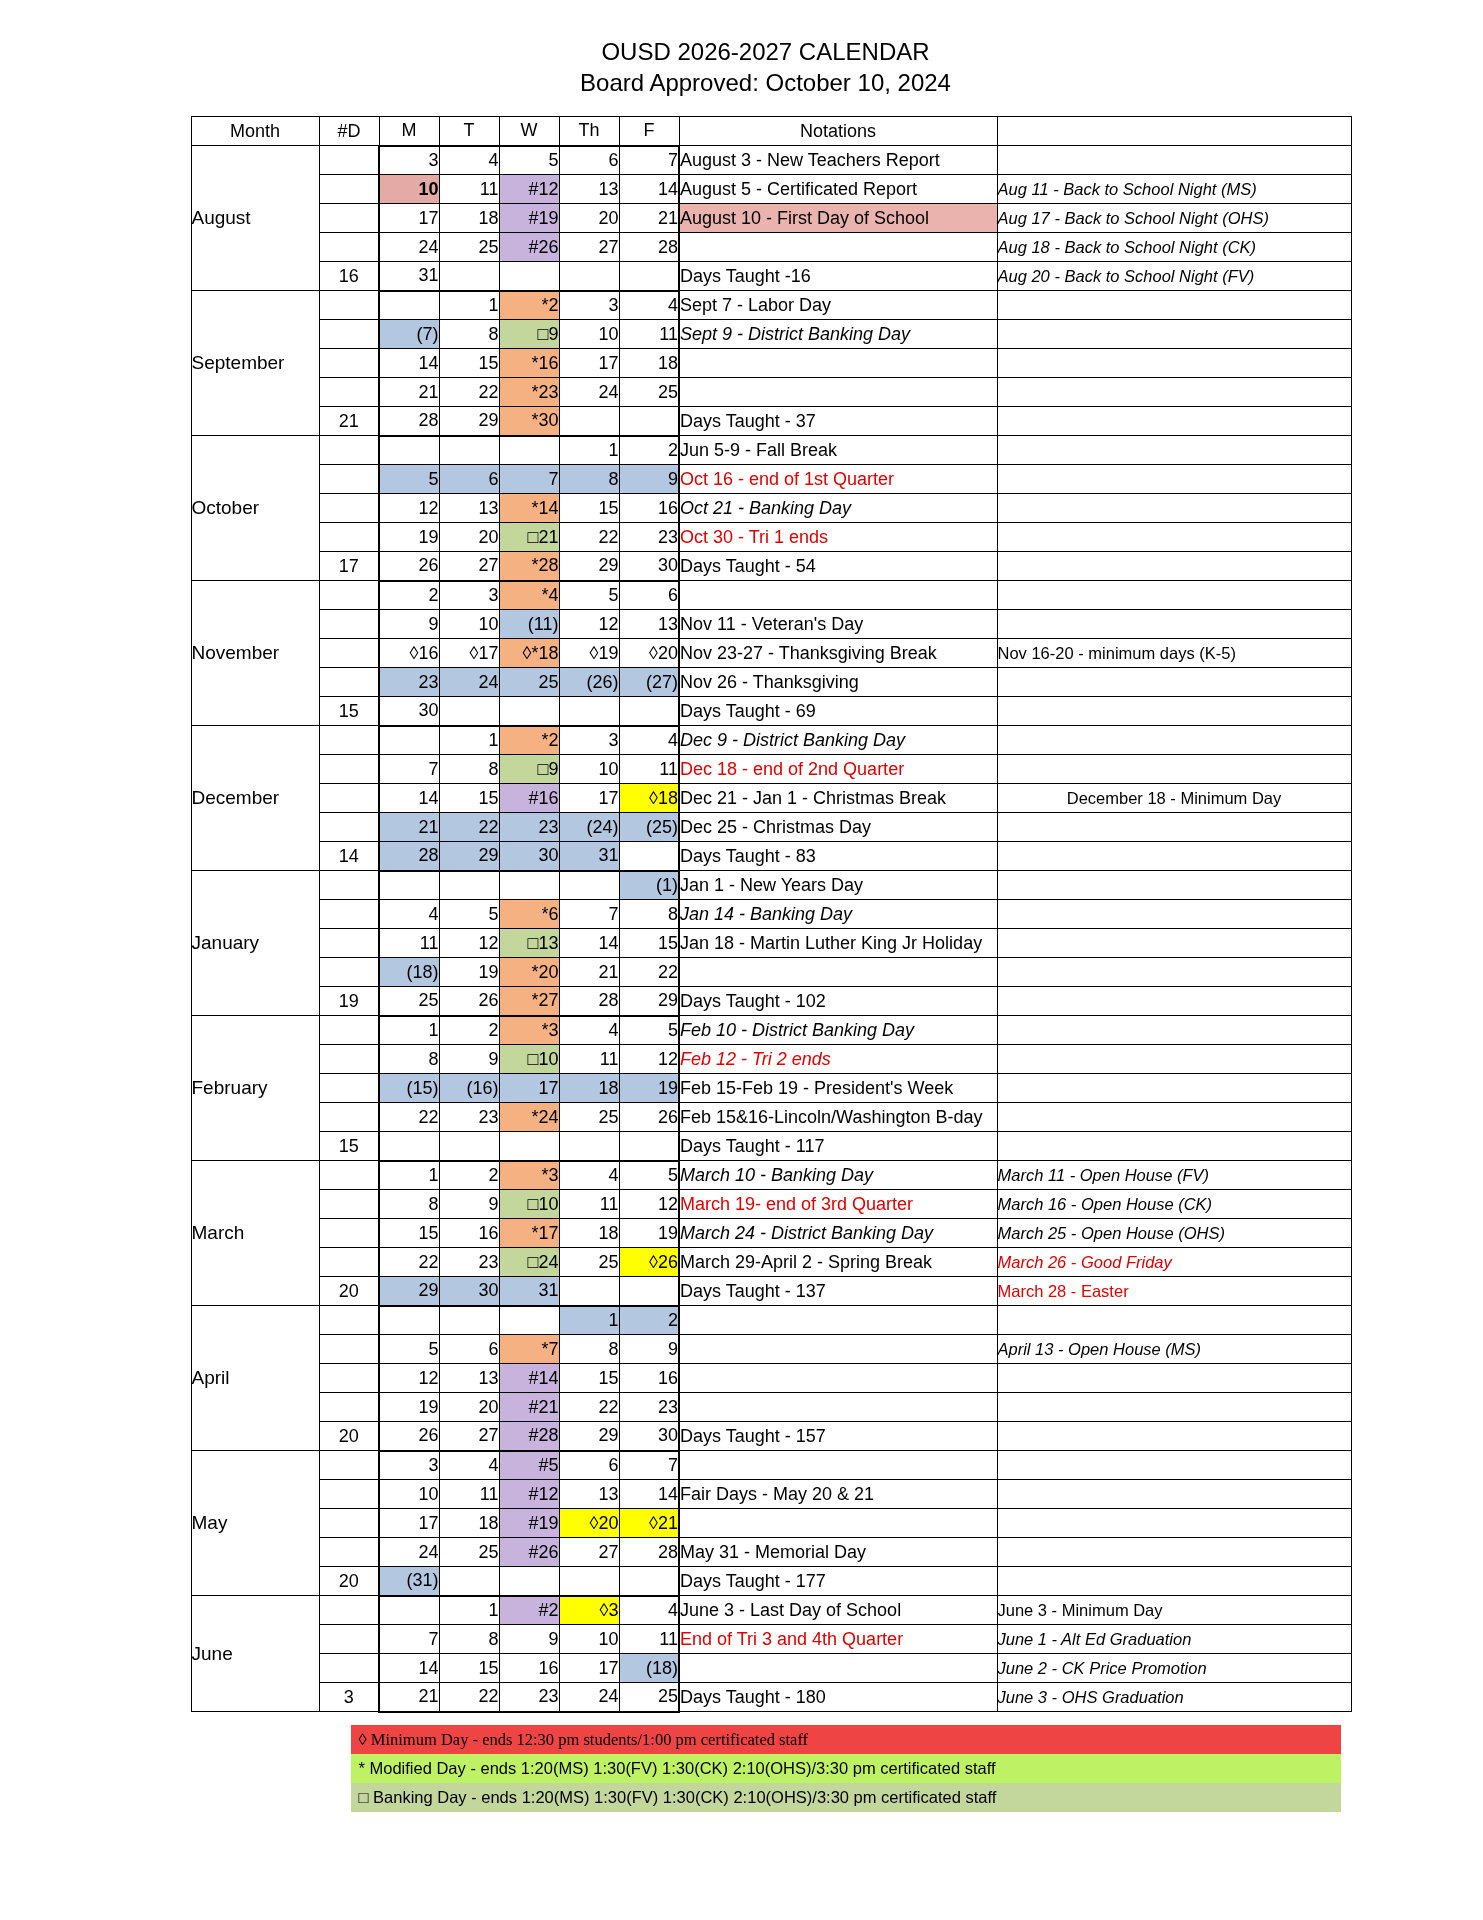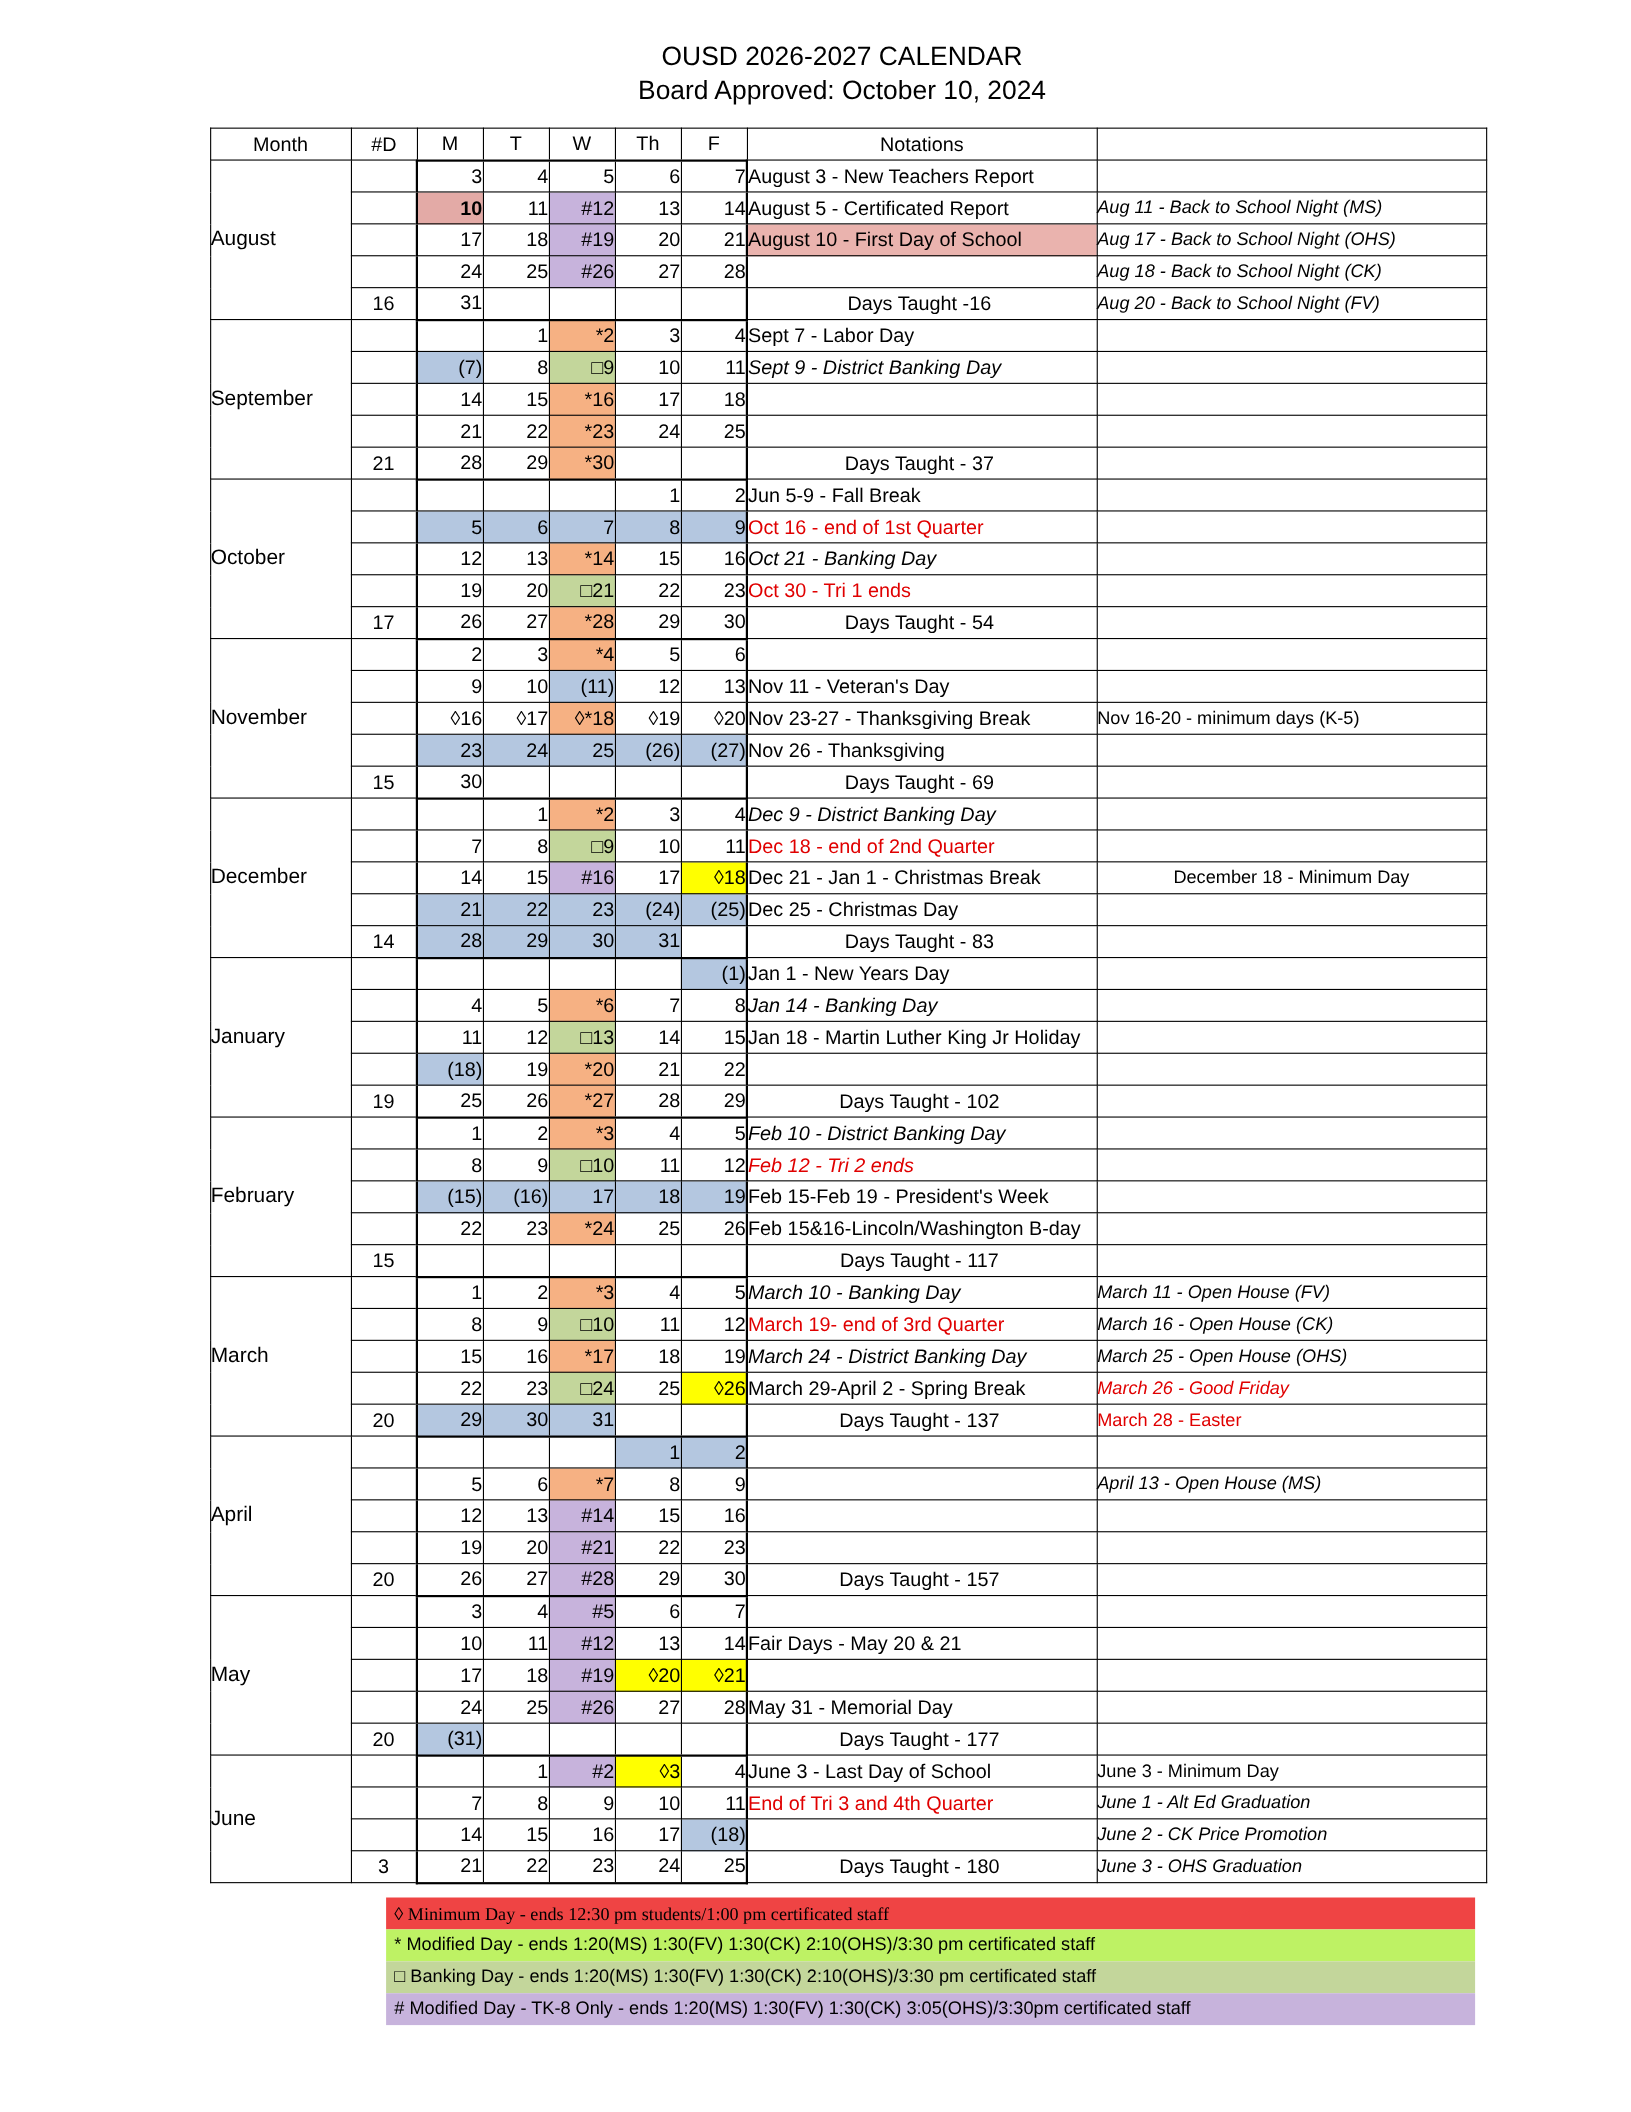--- a/index.html
+++ b/index.html
@@ -37,21 +37,21 @@
   col.c-day{width:60px;}
   col.c-not{width:318px;}
   col.c-extra{width:354px;}
 
   th.hdr{ text-align:center; font-size:18px; height:30px;}
   td.month-name{ text-align:left; font-size:19px; vertical-align:top; padding-top:4px;}
   td.nd{ text-align:center; font-size:18px;}
   td.day{ text-align:right; padding-right:6px; font-size:18px; }
   td.day.bold{ font-weight:bold; }
   td.notes{ font-size:18px; padding-left:4px; }
-  td.notes.right{ text-align:center; padding-right:5px; }
+  td.notes.right{ text-align:left; padding-right:5px; }
   td.extra{ font-size:16.5px; padding-left:6px; }
 
   
   .b{font-weight:bold;}
   .bi{font-weight:bold;font-style:italic;}
   .red{color:#e00000;}
 
   
   .f-pink{background:#e3aaa6;}
   .f-pinkrow{background:#eab3ae;}
@@ -671,16 +671,15 @@
             <td class="extra bi">June 3 - OHS Graduation</td>
           </tr>
         </tbody>
     </table>
   </div>
 
   <div class="legend" id="legend">
       <div class="legend-row" style="background: #ef4444; font-family: Liberation Serif, serif;">◊ Minimum Day - ends 12:30 pm students/1:00 pm certificated staff</div>
       <div class="legend-row" style="background: #bef264;">* Modified Day - ends 1:20(MS) 1:30(FV) 1:30(CK) 2:10(OHS)/3:30 pm certificated staff</div>
       <div class="legend-row" style="background: rgb(195, 214, 155);">□ Banking Day - ends 1:20(MS) 1:30(FV) 1:30(CK) 2:10(OHS)/3:30 pm certificated staff</div>
-      <div class="legend-row" style="background: rgb(199, 179, 220);"># Modified Day - TK-8 Only - ends 1:20(MS) 1:30(FV) 1:30(CK) 3:05(OHS)/3:30pm certificated staff</div>
     </div>
 
 </div>
 
 </body></html>

